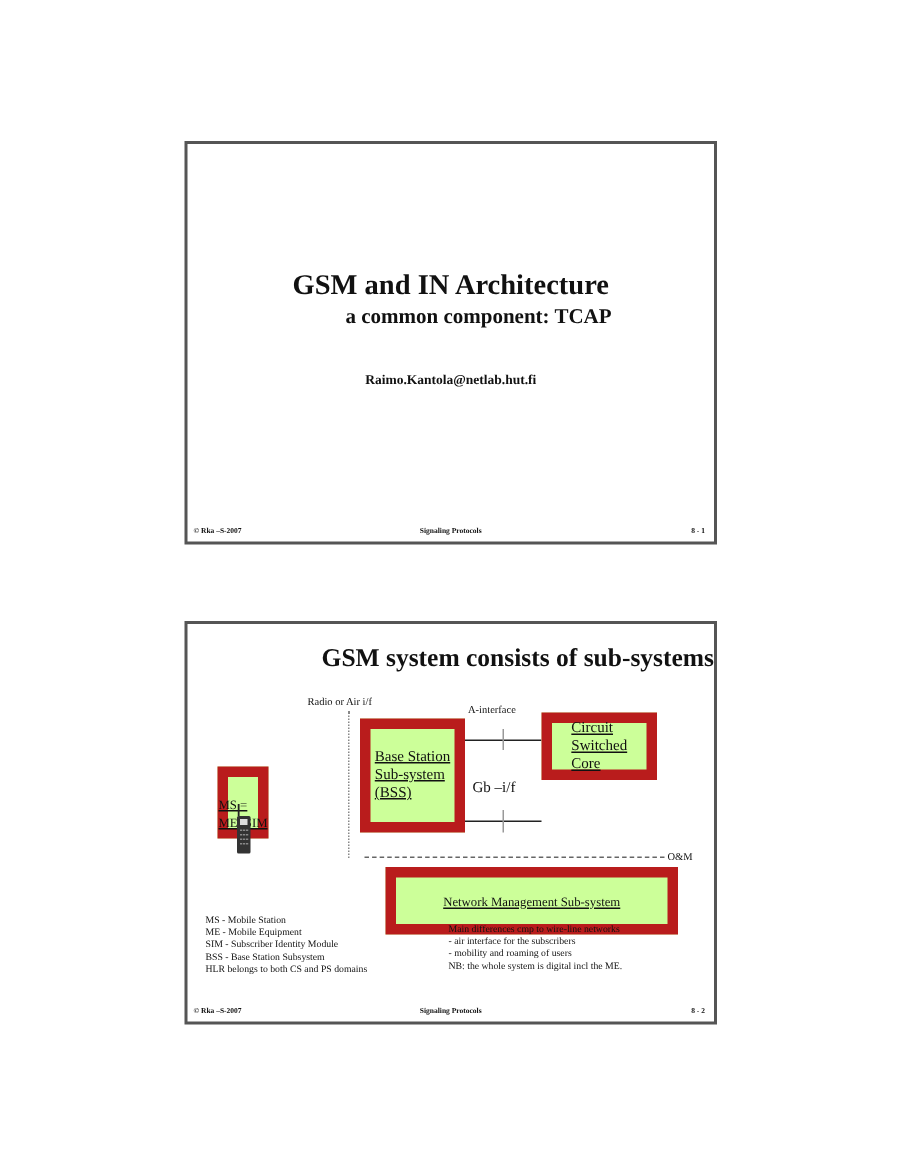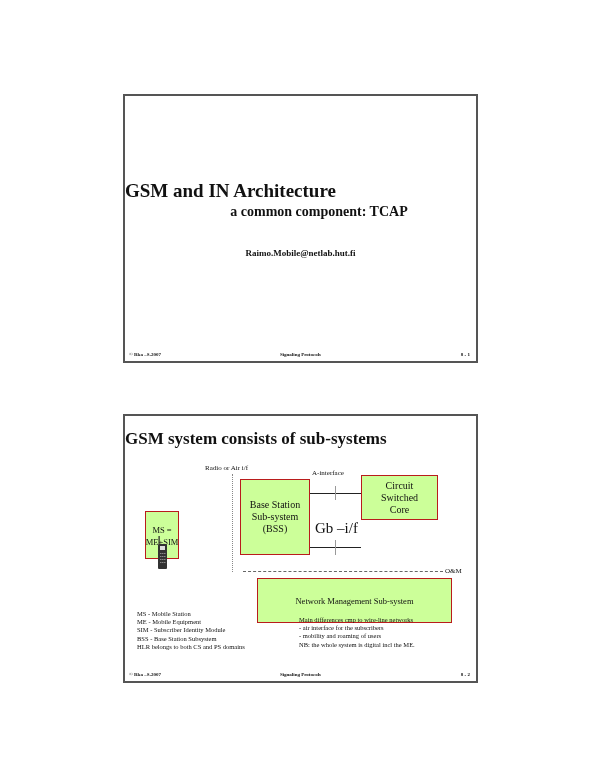--- a/index.html
+++ b/index.html
@@ -5,37 +5,37 @@
   html,body{margin:0;padding:0;background:#fff;}
   body{width:600px;height:776px;position:relative;overflow:hidden;font-family:"Liberation Serif","DejaVu Serif",serif;color:#111;}
   .slide{position:absolute;left:123px;width:351px;border:2px solid #555;background:#fff;box-sizing:content-box;}
   #slide1{top:94px;height:265px;}
   #slide2{top:414px;height:265px;}
   .abs{position:absolute;}
   .footer{position:absolute;bottom:4px;font-size:5px;font-weight:bold;font-family:"Liberation Serif",serif;}
   .f-left{left:4px;}
   .f-mid{left:0;right:0;text-align:center;}
   .f-right{right:6px;}
-  .title1{left:0;right:0;top:84px;text-align:left;font-weight:bold;font-size:19px;}
+  .title1{left:0;right:0;top:84px;text-align:center;font-weight:bold;font-size:19px;}
   .subtitle1{left:0;right:0;top:108px;text-align:center;font-weight:bold;font-size:14px;padding-left:37px;}
   .email{left:0;right:0;top:152px;text-align:center;font-weight:bold;font-size:9px;}
-  .title2{left:0;right:0;top:13px;text-align:left;font-weight:bold;font-size:17px;}
-  .box{position:absolute;background:#ccff99;border:1px solid #b91c1c;box-sizing:border-box;display:flex;align-items:center;justify-content:center;text-align:center;font-size:10px;line-height:12px;}
+  .title2{left:0;right:0;top:13px;text-align:right;font-weight:bold;font-size:17px;}
+  .box{position:absolute;background:#ccff99;border:7px solid #b91c1c;box-sizing:border-box;display:flex;align-items:center;justify-content:center;text-align:left;font-size:10px;line-height:12px;text-decoration:underline;}
   .box.yellow{background:#ffff00;border-color:#444;}
   .lbl{position:absolute;font-size:7px;white-space:nowrap;}
   .line{position:absolute;background:#222;}
   .legend{position:absolute;font-size:6.5px;line-height:8.2px;white-space:nowrap;}
 </style>
 </head>
 <body>
 
 <div class="slide" id="slide1">
   <div class="abs title1">GSM and IN Architecture</div>
   <div class="abs subtitle1">a common component: TCAP</div>
-  <div class="abs email">Raimo.Mobile@netlab.hut.fi</div>
+  <div class="abs email">Raimo.Kantola@netlab.hut.fi</div>
   <div class="footer f-left">© Rka –S-2007</div>
   <div class="footer f-mid">Signaling Protocols</div>
   <div class="footer f-right">8 - 1</div>
 </div>
 
 <div class="slide" id="slide2">
   <div class="abs title2">GSM system consists of sub-systems</div>
 
   <div class="lbl" style="left:80px;top:48px;">Radio or Air i/f</div>
   <div class="abs" style="left:107px;top:58px;height:98px;border-left:1px dotted #888;"></div>
@@ -71,21 +71,21 @@
       <div>Base Station</div>
       <div>Sub-system</div>
       <div>(BSS)</div>
     </div>
   </div>
 
   <div class="lbl" style="left:187px;top:53px;">A-interface</div>
   <div class="line" style="left:185px;top:77px;width:51px;height:1px;"></div>
   <div class="line" style="left:210px;top:70px;width:1px;height:14px;background:#999;"></div>
 
-  <div class="lbl" style="left:190px;top:104px;font-size:15px;">Gb –i/f</div>
+  <div class="lbl" style="left:190px;top:104px;font-size:10px;">Gb –i/f</div>
   <div class="line" style="left:185px;top:131px;width:51px;height:1px;"></div>
   <div class="line" style="left:210px;top:124px;width:1px;height:15px;background:#999;"></div>
 
   <div class="box" style="left:236px;top:59px;width:77px;height:45px;">
     <div>
       <div>Circuit</div>
       <div>Switched</div>
       <div>Core</div>
     </div>
   </div>

